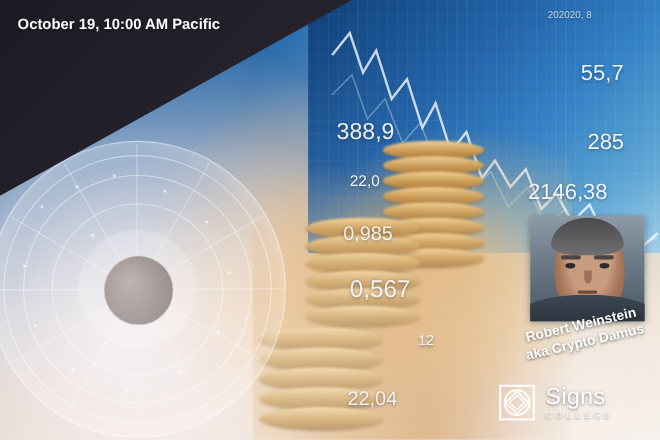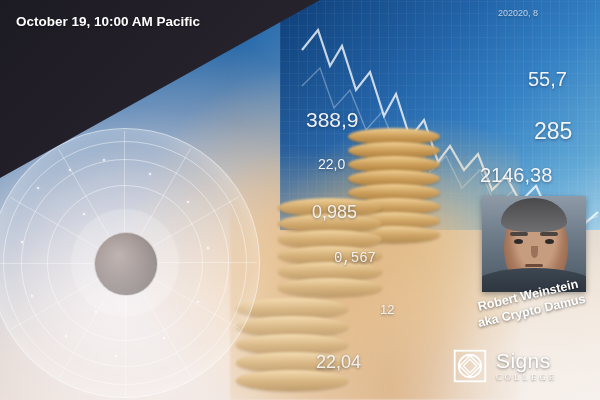--- a/index.html
+++ b/index.html
@@ -166,27 +166,27 @@
     <div class="star" style="left:92px;top:84px;"></div>
     <div class="star" style="left:164px;top:132px;"></div>
     <div class="star" style="left:104px;top:182px;"></div>
     <div class="hub"></div>
   </div>
 
   <div class="haze"></div>
 
   <div>
     <span class="num" style="left:498px;top:8px;font-size:9px;opacity:.75;">202020,  8</span>
-    <span class="num" style="left:528px;top:68px;font-size:20px;">55,7</span>
+    <span class="num" style="left:528px;top:56px;font-size:20px;">55,7</span>
     <span class="num" style="left:306px;top:108px;font-size:21px;">388,9</span>
-    <span class="num" style="left:534px;top:118px;font-size:23px;">285</span>
+    <span class="num" style="left:534px;top:118px;font-size:20px;">285</span>
     <span class="num" style="left:318px;top:156px;font-size:14px;">22,0</span>
     <span class="num" style="left:480px;top:164px;font-size:20px;">2146,38</span>
     <span class="num" style="left:312px;top:202px;font-size:18px;opacity:.92;">0,985</span>
-    <span class="num" style="left:334px;top:250px;font-size:14px;opacity:.92;font-family:Liberation Mono, monospace;">0,567</span>
+    <span class="num" style="left:318px;top:250px;font-size:22px;opacity:.92;">0,567</span>
     <span class="num" style="left:336px;top:302px;font-size:13px;opacity:.9;margin-left:44px;">12</span>
     <span class="num" style="left:316px;top:352px;font-size:18px;opacity:.9;">22,04</span>
   </div>
 
   <div class="banner"></div>
   <div class="banner-txt">
     <div class="date">October 19, 10:00 AM Pacific</div>
   </div>
 
   <div class="speaker">

